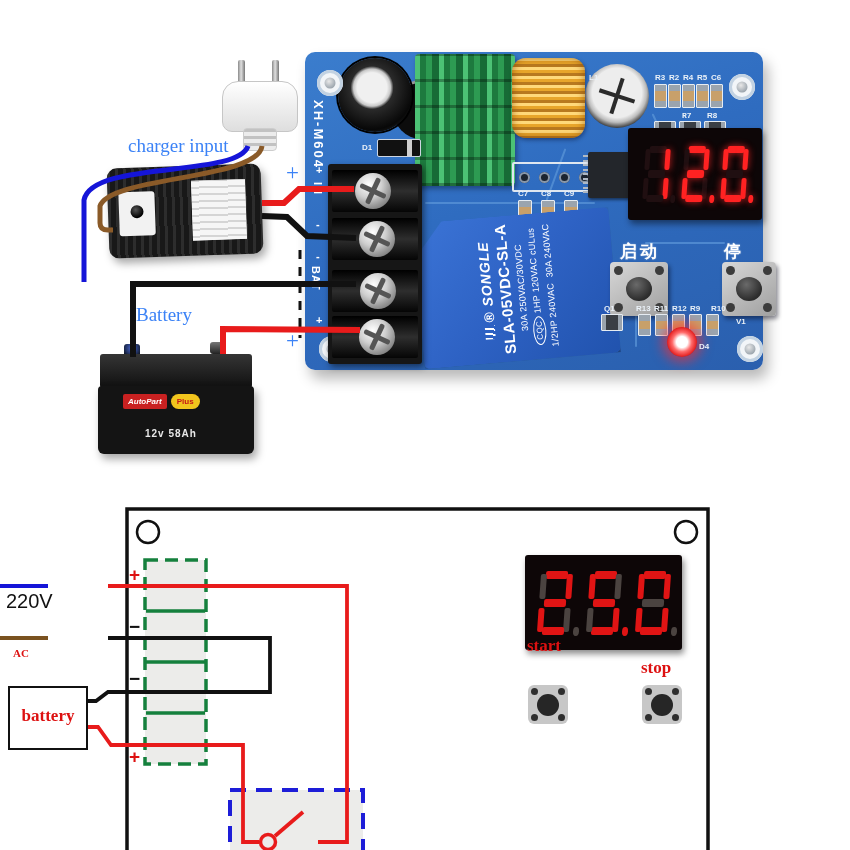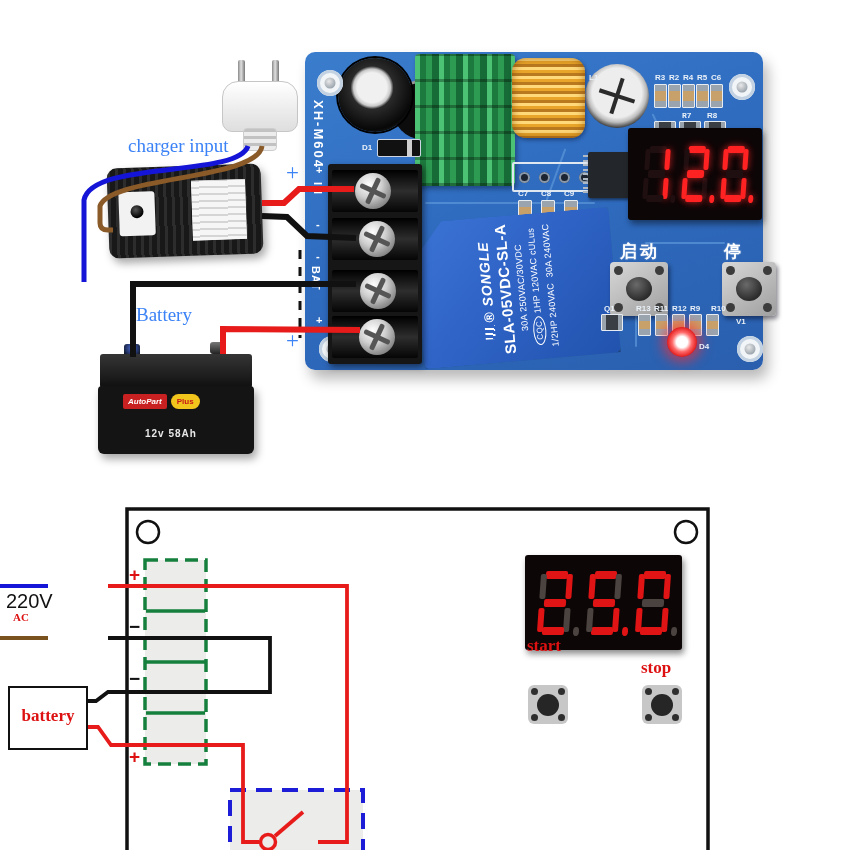--- a/index.html
+++ b/index.html
@@ -1,19 +1,19 @@
 <!DOCTYPE html>
 <html><head>
 <meta charset="utf-8">
 <style>
   html,body{margin:0;padding:0;background:#fff;}
   #stage{position:relative;width:850px;height:850px;overflow:hidden;background:#ffffff;
          font-family:"Liberation Sans",sans-serif;}
   .abs{position:absolute;}
-  .serif{font-family:"Liberation Serif",serif;}
+  .serif{font-family:"Liberation Serif",serif;margin-top:36px;}
   .red{color:#dd1111;}
   
   .pcb{left:305px;top:52px;width:458px;height:318px;border-radius:10px;
        background:linear-gradient(160deg,#3b7dcd 0%,#2f6cc0 45%,#2a5fae 100%);
        box-shadow:5px 9px 14px rgba(0,0,0,.28);z-index:10;}
   .trace{background:#5c97d8;opacity:.7;border-radius:2px;}
   .hole{border-radius:50%;background:#f2f5f8;box-shadow:inset 0 0 0 3px #c2d2e2;z-index:12;}
   .hole i{position:absolute;left:50%;top:50%;width:11px;height:11px;border-radius:50%;
           transform:translate(-50%,-50%);background:radial-gradient(circle at 40% 35%,#e8e8e8,#9fa8b0 70%,#6d757c);}
   .vtext{writing-mode:vertical-rl;color:#fff;font-weight:bold;letter-spacing:2px;}

